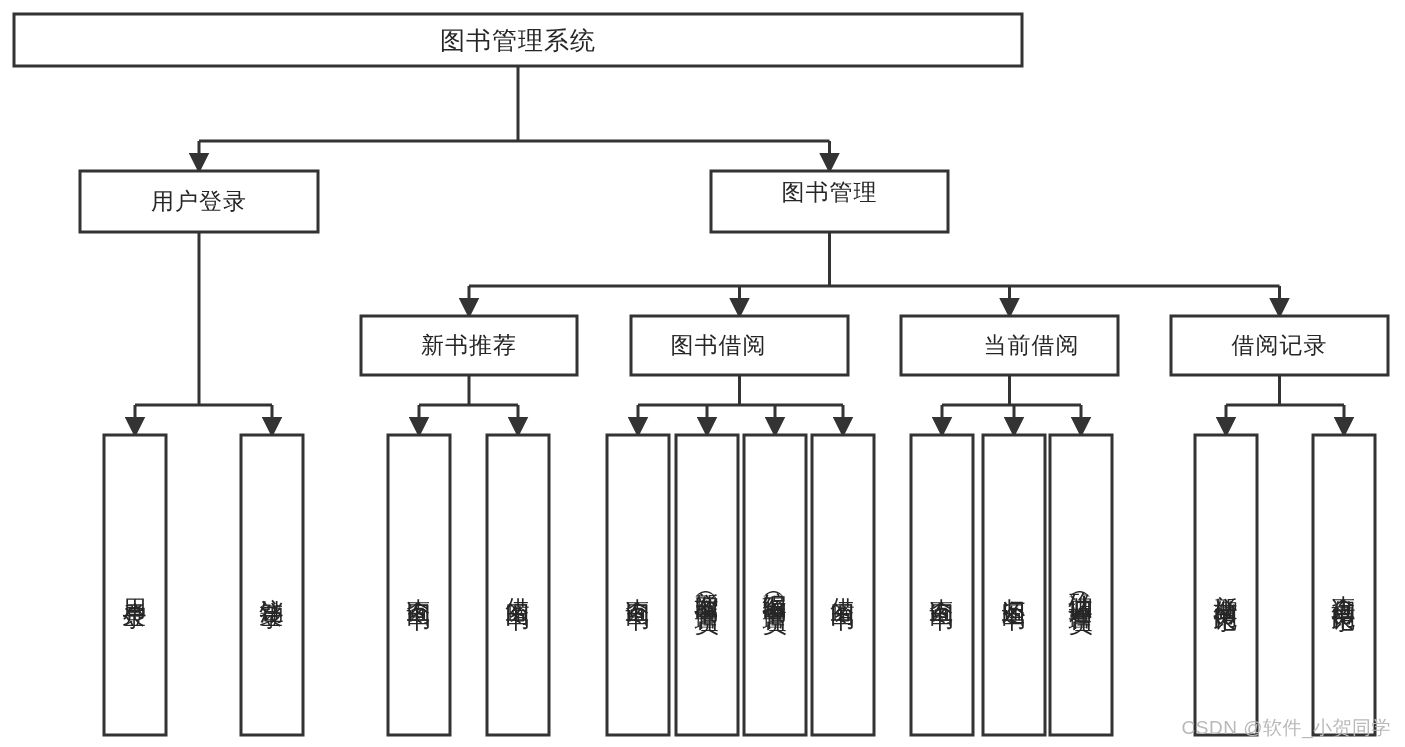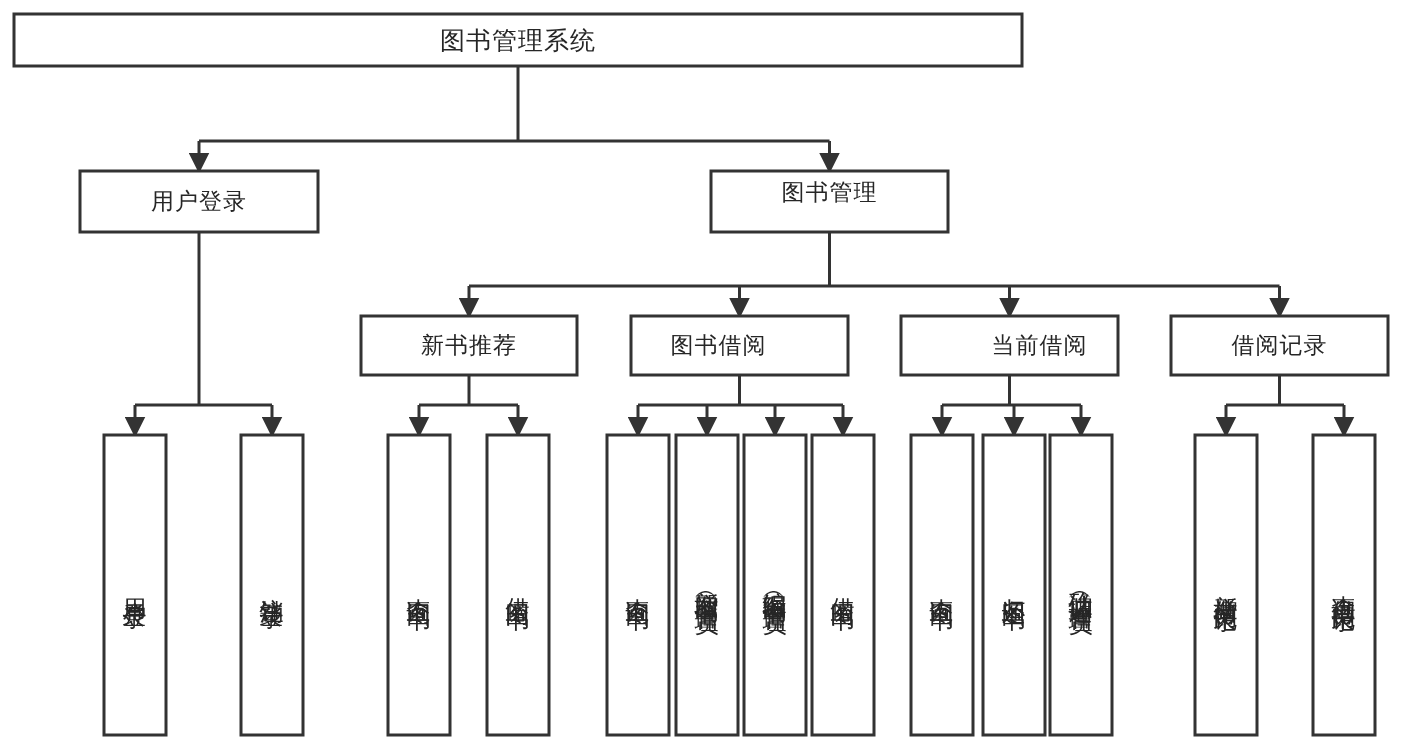--- a/index.html
+++ b/index.html
@@ -108,30 +108,31 @@
         <rect class="boxrect" x="1313" y="435" width="62" height="300"></rect>
       </g>
   </svg>
 
   <div id="label-layer">
       <div class="hlabel title-label" style="left: 14px; top: 14px; width: 1008px; height: 52px;">图书管理系统</div>
       <div class="hlabel" style="left: 80px; top: 171px; width: 238px; height: 61px;">用户登录</div>
       <div class="hlabel" style="left: 711px; top: 171px; width: 237px; height: 43px;">图书管理</div>
       <div class="hlabel" style="left: 361px; top: 316px; width: 216px; height: 59px;">新书推荐</div>
       <div class="hlabel" style="left: 601px; top: 316px; width: 195px; height: 59px; margin-left: 20px;">图书借阅</div>
-      <div class="hlabel" style="left: 901px; top: 316px; width: 261px; height: 59px; margin-left: 8px;">当前借阅</div>
+      <div class="hlabel" style="left: 901px; top: 316px; width: 261px; height: 59px;">当前借阅</div>
       <div class="hlabel" style="left: 1171px; top: 316px; width: 217px; height: 59px; border-radius: 6px;">借阅记录</div>
       <div class="vlabel" style="left: 104px; top: 435px; width: 62px; height: 300px;">用户登录</div>
       <div class="vlabel" style="left: 241px; top: 435px; width: 62px; height: 300px;">注销登录</div>
       <div class="vlabel" style="left: 388px; top: 435px; width: 62px; height: 300px;">查询图书</div>
       <div class="vlabel" style="left: 487px; top: 435px; width: 62px; height: 300px;">借阅图书</div>
       <div class="vlabel" style="left: 607px; top: 435px; width: 62px; height: 300px;">查询图书</div>
       <div class="vlabel" style="left: 676px; top: 435px; width: 62px; height: 300px;">新增图书（管理员）</div>
       <div class="vlabel" style="left: 744px; top: 435px; width: 62px; height: 300px;">编辑图书（管理员）</div>
       <div class="vlabel" style="left: 812px; top: 435px; width: 62px; height: 300px;">借阅图书</div>
       <div class="vlabel" style="left: 911px; top: 435px; width: 62px; height: 300px;">查询图书</div>
       <div class="vlabel" style="left: 983px; top: 435px; width: 62px; height: 300px;">归还图书</div>
       <div class="vlabel" style="left: 1050px; top: 435px; width: 62px; height: 300px;">确认归还（管理员）</div>
       <div class="vlabel" style="left: 1195px; top: 435px; width: 62px; height: 300px;">新增借阅记录</div>
       <div class="vlabel" style="left: 1313px; top: 435px; width: 62px; height: 300px;">查询借阅记录</div>
     </div>
 
+  <div class="watermark">CSDN @软件_小贺同学</div>
 </div>
 
 </body></html>

